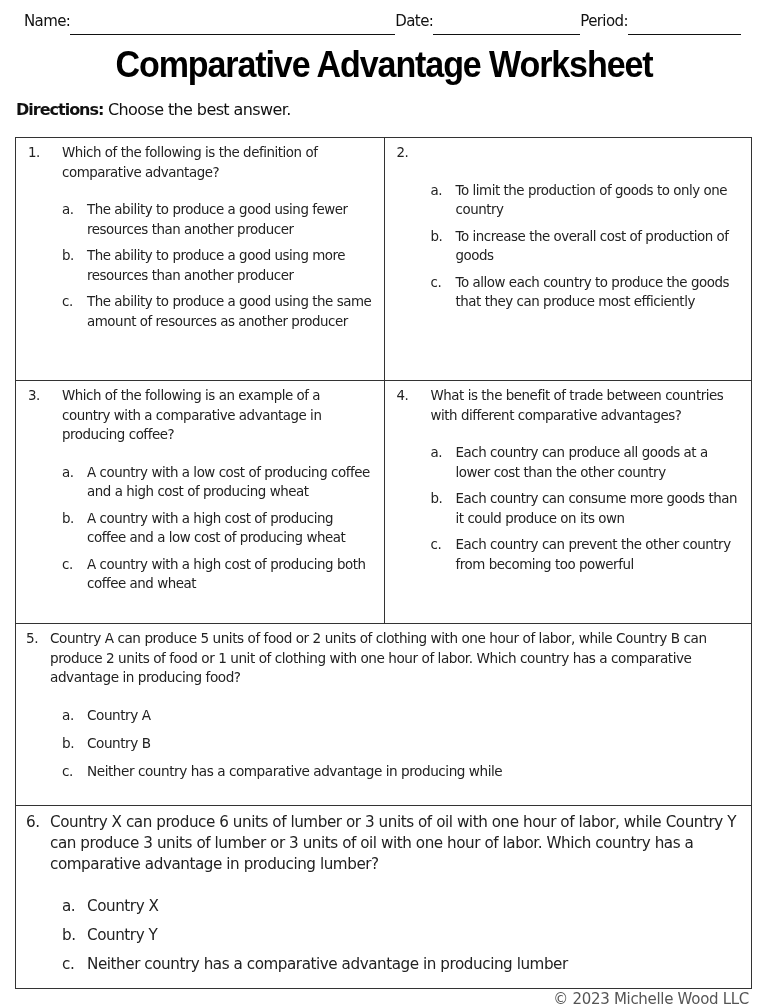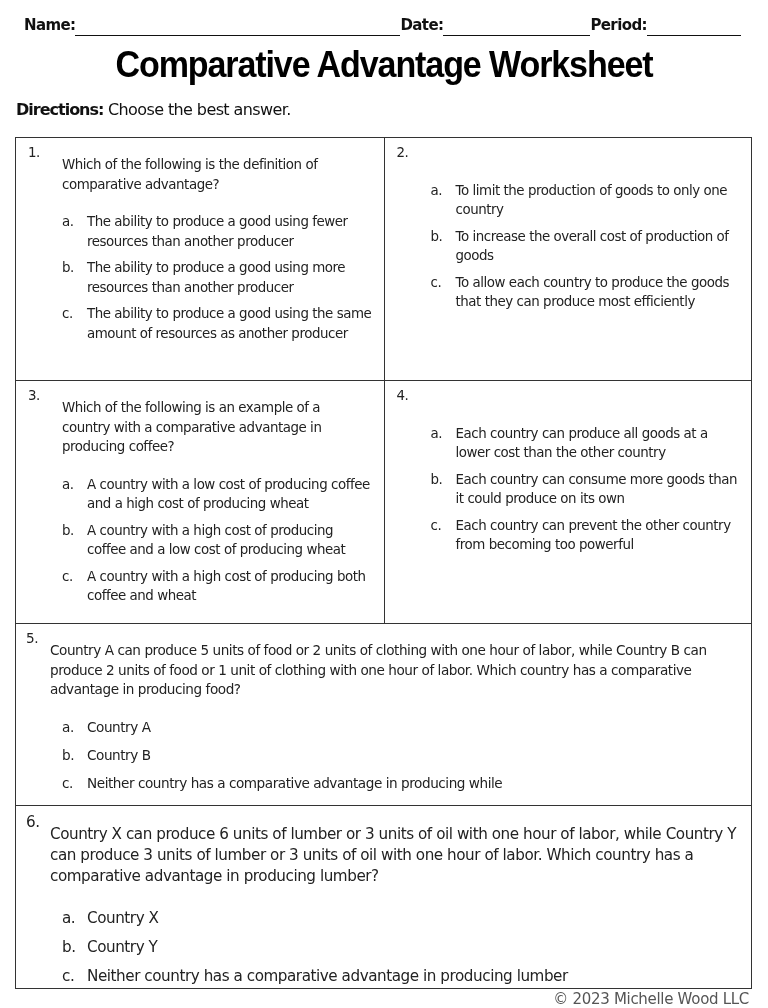--- a/index.html
+++ b/index.html
@@ -1,39 +1,39 @@
 <!DOCTYPE html>
 <html><head>
   <meta charset="utf-8">
   <style>
     html, body { margin: 0; padding: 0; background: #ffffff; }
     body { width: 768px; height: 1008px; position: relative; overflow: hidden;
            font-family: "DejaVu Sans", sans-serif; color: #111; }
     .header-line { position: absolute; top: 12px; left: 24px; right: 27px; height: 24px;
-                   display: flex; align-items: flex-end; font-size: 15px; letter-spacing: -0.6px; font-weight: bold; }
+                   display: flex; font-size: 15px; letter-spacing: -0.6px; }
     .header-line .lbl { white-space: nowrap; padding-bottom: 2px; }
     .header-line .blank { border-bottom: 1.3px solid #111; height: 22px; }
     .title { position: absolute; top: 44px; left: 0; width: 768px; text-align: center;
              font-family: "Liberation Sans", sans-serif; font-weight: bold; font-size: 37px;
              letter-spacing: -1.2px; transform: scaleX(0.92); transform-origin: center; color: #000; }
     .directions { position: absolute; top: 100px; left: 16px; font-size: 16px; letter-spacing: -0.6px; }
     .directions b { font-weight: bold; letter-spacing: -1px; text-align: right; }
     .grid { position: absolute; top: 137px; left: 15px; width: 737px; border: 1px solid #333; box-sizing: border-box; }
     .row2 { display: flex; border-bottom: 1px solid #333; }
     .cell { box-sizing: border-box; position: relative; font-size: 13.4px; line-height: 19.5px;
             letter-spacing: -0.45px; color: #222; }
     .cell.half { width: 50%; }
     .cell.half + .cell.half { border-left: 1px solid #333; }
     .row-1 { height: 242px; }
     .row-2 { height: 242px; }
     .full { border-bottom: 1px solid #333; }
     .full:last-child { border-bottom: none; }
     .q { display: flex; }
     .num { flex: 0 0 auto; }
-    .qtext { flex: 1; margin-top: 12px; }
+    .qtext { flex: 1; }
     .half .q { padding: 5px 20px 0 12px; }
     .half .q .num { width: 34px; }
     .opts { list-style: none; margin: 0; padding: 0; }
     .half .opts { margin: 18px 8px 0 46px; }
     .opt { display: flex; margin-bottom: 7px; }
     .opt .letter { width: 25px; flex: 0 0 auto; }
     .opt .otext { flex: 1; }
     .q5 { height: 182px; font-size: 13.6px; }
     .q5 .q { padding: 5px 12px 0 10px; }
     .q5 .q .num { width: 24px; }
@@ -125,20 +125,21 @@
           </li>
         <li class="opt">
             <span class="letter">c.</span>
             <span class="otext">A country with a high cost of producing both coffee and wheat</span>
           </li>
       </ul>
     </div>
     <div class="cell half">
       <div class="q">
         <span class="num">4.</span>
+        <span class="qtext">What is the benefit of trade between countries with different comparative advantages?</span>
       </div>
       <ul class="opts">
         <li class="opt">
             <span class="letter">a.</span>
             <span class="otext">Each country can produce all goods at a lower cost than the other country</span>
           </li>
         <li class="opt">
             <span class="letter">b.</span>
             <span class="otext">Each country can consume more goods than it could produce on its own</span>
           </li>

